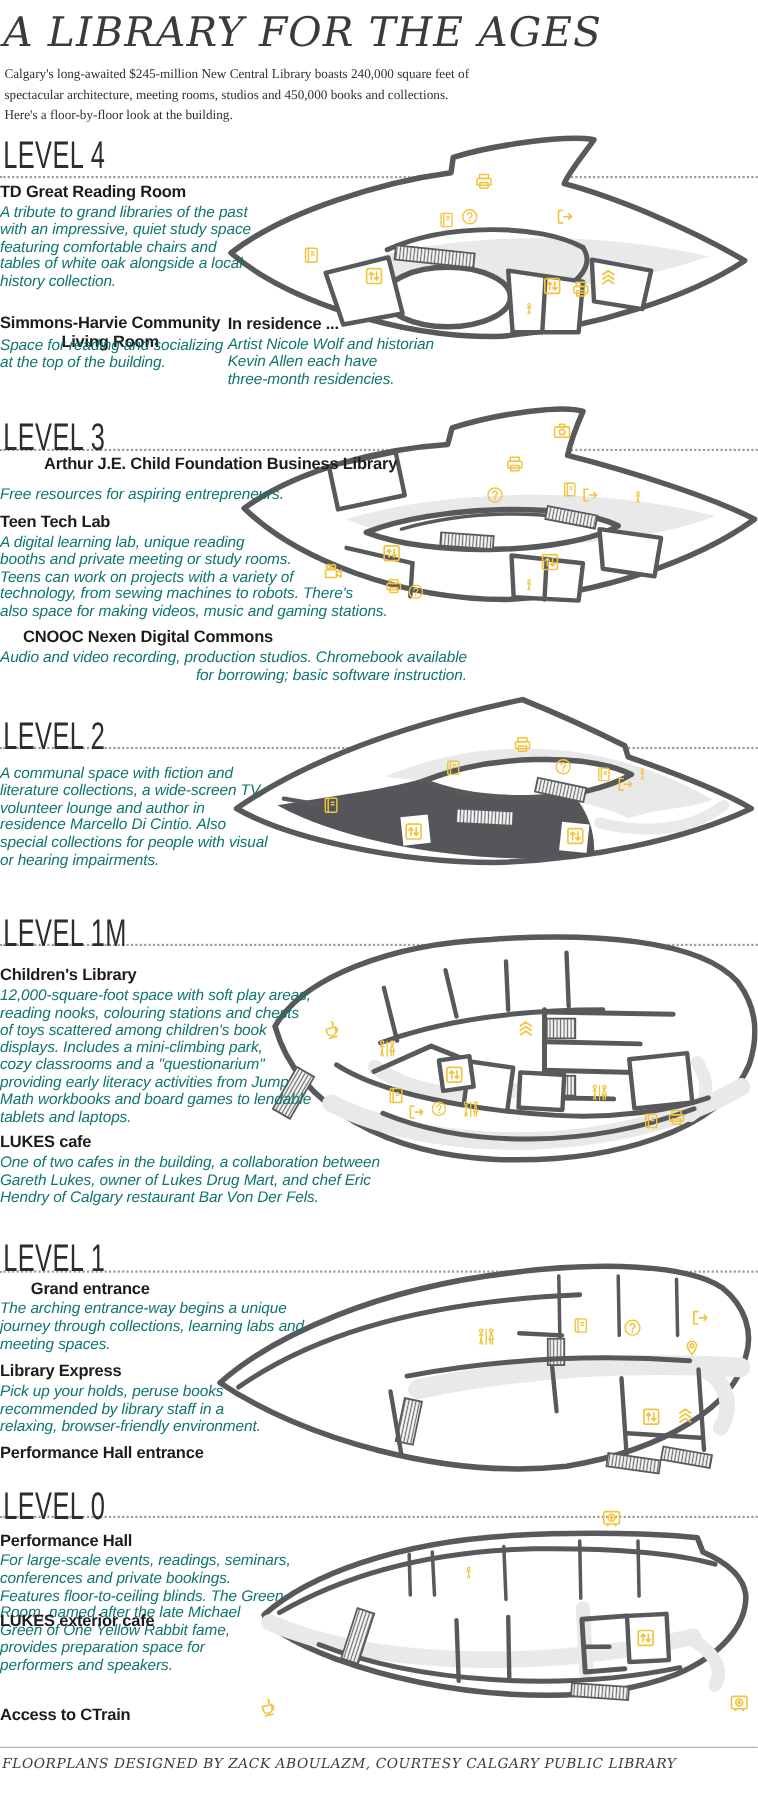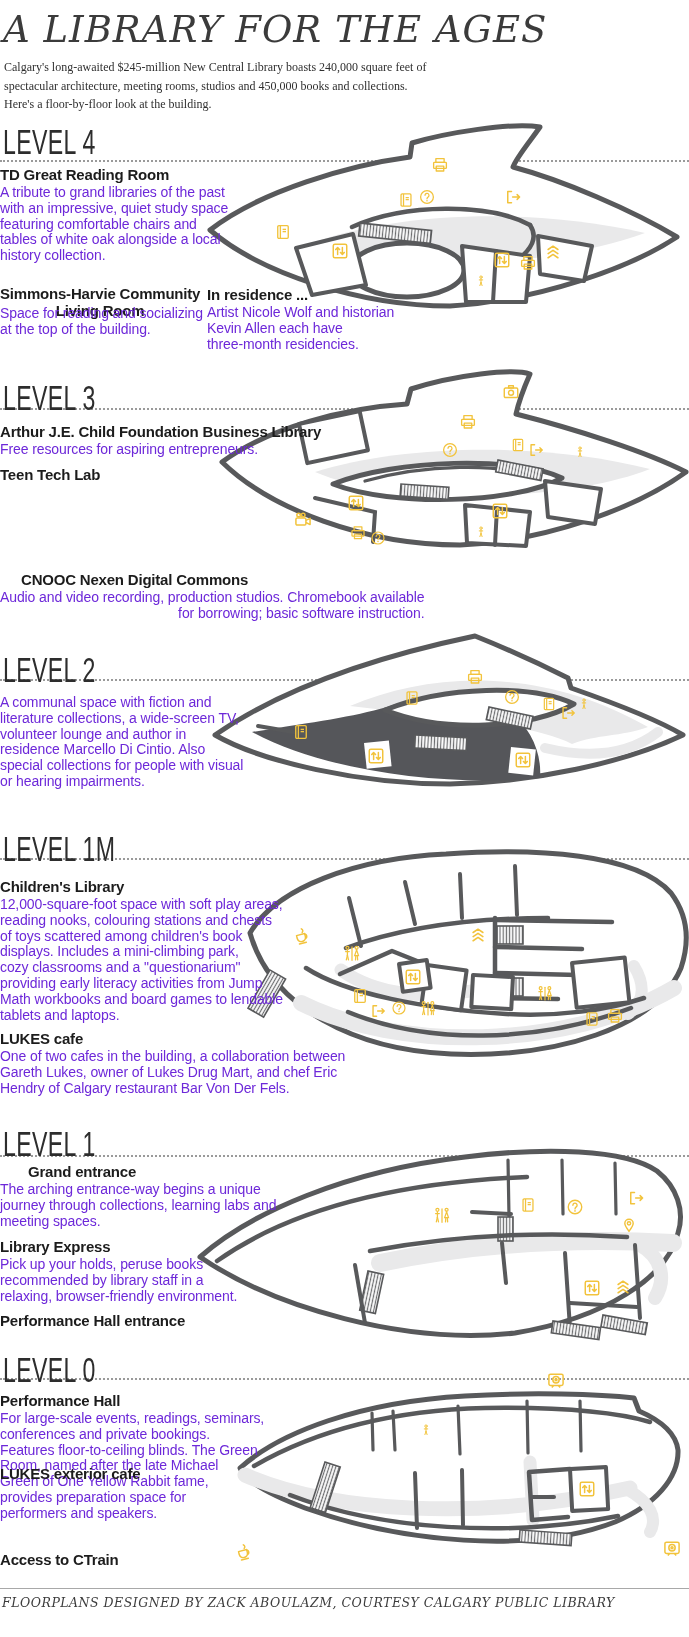--- a/index.html
+++ b/index.html
@@ -8,22 +8,22 @@
   .abs{position:absolute;}
   .title{font-family:"DejaVu Serif",serif;font-style:italic;font-size:37px;color:#3b3b3b;
          letter-spacing:1px;white-space:nowrap;}
   .intro{font-family:Liberation Serif, serif;font-size:12px;line-height:18.5px;color:#2f2f2f;
          width:565px;white-space:pre-line;}
   .lvl{font-size:35px;font-weight:400;color:#2d2d2d;transform:scaleX(0.66);
        transform-origin:0 50%;white-space:nowrap;letter-spacing:0.5px;}
   .dotline{width:689px;height:0;border-top:2px dotted #9a9a9a;z-index:0;}
   .head{font-size:15px;font-weight:bold;line-height:17px;color:#1c1c1c;
         letter-spacing:-0.2px;white-space:pre-line;z-index:3;}
-  .body{font-size:14px;line-height:15.8px;color:#6d28d9;letter-spacing:-0.1px;
-        white-space:pre-line;z-index:3;}
+  .body{font-size:14px;line-height:15.8px;color:#0f766e;letter-spacing:-0.1px;
+        white-space:pre-line;z-index:3;font-style:italic;}
   .plan{z-index:1;}
   .txt{z-index:3;}
   .foot-rule{width:689px;height:0;border-top:1px solid #a8a8a8;}
   .credit{font-family:"DejaVu Serif",serif;font-style:italic;font-size:12.5px;
           letter-spacing:0.5px;color:#3d3d3d;white-space:nowrap;}
   svg .shell{fill:#ffffff;stroke:#58595b;stroke-width:5;stroke-linejoin:round;}
   svg .wall{fill:none;stroke:#58595b;stroke-width:4.5;stroke-linejoin:round;stroke-linecap:round;}
   svg .wall4{fill:none;stroke:#58595b;stroke-width:4;stroke-linecap:round;}
   svg .thin{fill:none;stroke:#58595b;stroke-width:3.2;stroke-linecap:round;}
   svg .room{fill:#ffffff;stroke:#58595b;stroke-width:4;stroke-linejoin:round;}
@@ -168,23 +168,28 @@
         <use href="#icon-elevator" xlink:href="#icon-elevator" x="130.5" y="126.5" width="19" height="19"></use>
         <use href="#icon-elevator" xlink:href="#icon-elevator" x="292.5" y="135.5" width="19" height="19"></use>
         <use href="#icon-printer" xlink:href="#icon-printer" x="319" y="139" width="18" height="18"></use>
         <use href="#icon-stairs" xlink:href="#icon-stairs" x="344" y="127" width="18" height="18"></use>
         <use href="#icon-person" xlink:href="#icon-person" x="274.5" y="159.5" width="13" height="13"></use>
       </g>
   </svg>
 
   <div class="abs lvl txt" style="left:3px;top:378px;">LEVEL 3</div>
   <div class="abs dotline" style="left:0;top:408px;"></div>
-  <div class="abs head txt" style="left:0px;top:423px;">Arthur J.E. Child Foundation Business Library</div>
+  <div class="abs head txt" style="left:0px;top:413px;padding-left:40px;">Arthur J.E. Child Foundation Business Library</div>
   <div class="abs body txt" style="left:0px;top:442px;">Free resources for aspiring entrepreneurs.</div>
   <div class="abs head txt" style="left:0px;top:466px;">Teen Tech Lab</div>
+  <div class="abs body txt" style="left:0px;top:485px;">A digital learning lab, unique reading
+booths and private meeting or study rooms.
+Teens can work on projects with a variety of
+technology, from sewing machines to robots. There's
+also space for making videos, music and gaming stations.</div>
   <div class="abs head txt" style="left:0px;top:571px;padding-left:21px;">CNOOC Nexen Digital Commons</div>
   <div class="abs body txt" style="left:0px;top:590px;text-align:right;">Audio and video recording, production studios. Chromebook available
 for borrowing; basic software instruction.</div>
 
   <svg class="abs plan" style="left:215px;top:362px;" width="474" height="196" viewBox="0 0 474 196">
     <path class="shell" d="M7,100 C55,65 130,46 192,42 L196,27 C240,13 298,6 315,12 C308,28 303,43 301,52 C360,67 432,90 471,110 C420,147 330,179 245,183 C150,183 55,147 7,100 Z"></path>
     <path class="band" d="M100,110 C190,82 330,80 435,107 C392,124 330,132 270,134 C200,136 140,127 100,110 Z"></path>
     <path class="shell" d="M118,122 C180,97 302,94 347,116 C300,142 176,145 118,122 Z"></path>
     <path class="thin" d="M150,119 C210,102 285,101 322,115"></path>
     <rect class="room" x="84" y="62" width="62" height="40" transform="rotate(-12 84 62)"></rect>

